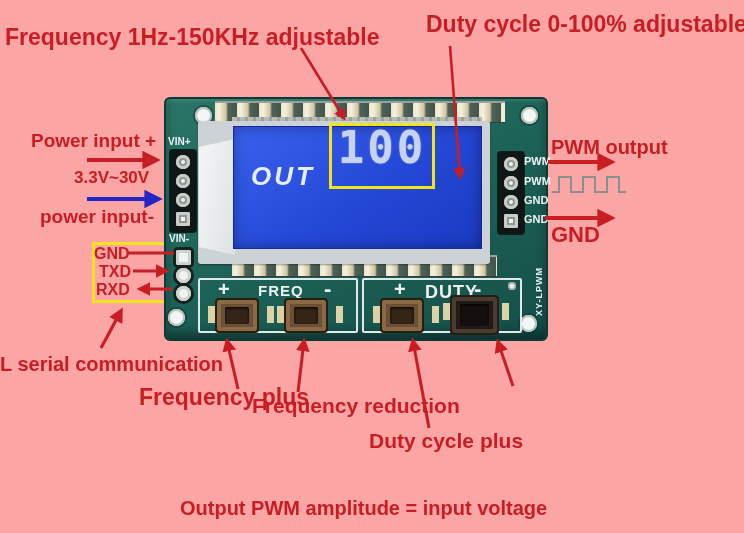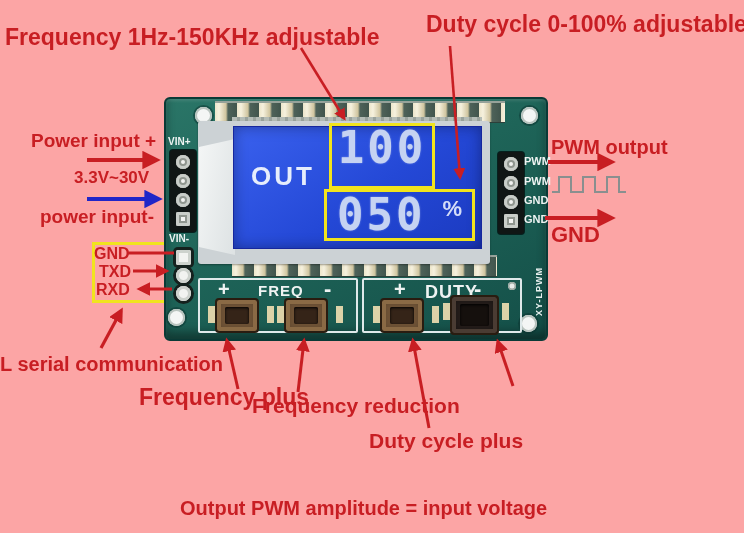--- a/index.html
+++ b/index.html
@@ -31,21 +31,21 @@
     background:repeating-linear-gradient(90deg,#b4bcb6 0 5px,#9aa39d 5px 8px);}
   #lcd-frame{position:absolute;left:32px;top:22px;width:292px;height:143px;
     background:#ccd2d5;border-radius:3px;box-shadow:0 1px 2px rgba(0,0,0,.35);}
   #lcd-flap{position:absolute;left:33px;top:40px;width:36px;height:116px;
     background:linear-gradient(100deg,#f4f6f6,#dde2e3);
     clip-path:polygon(0 7%,100% 0,100% 100%,0 93%);}
   #lcd-screen{position:absolute;left:67px;top:27px;width:247px;height:121px;
     background:linear-gradient(145deg,#3a61ee 0%,#2448d6 55%,#1b3ac0 100%);
     border:1px solid #16279e;box-shadow:inset 0 0 14px rgba(0,0,20,.35);}
   #lcd-out{position:absolute;left:85px;top:62px;color:#e6edfc;font-weight:bold;
-    font-size:26px;letter-spacing:3px;}
+    font-size:26px;letter-spacing:3px;font-style:italic;}
   .seg{font-family:"DejaVu Sans Mono",monospace;font-weight:bold;color:#c6d3f2;
     font-size:44px;line-height:1;letter-spacing:3px;text-shadow:0 0 2px rgba(230,240,255,.45);}
   .ybox{position:absolute;border:3px solid #f2e41c;box-sizing:border-box;}
   #ybox-freq{left:163px;top:24px;width:106px;height:66px;display:flex;justify-content:center;}
   #ybox-duty{left:158px;top:90px;width:151px;height:52px;display:flex;align-items:center;}
   #ybox-duty .seg{margin-left:10px;}
   #percent{position:absolute;right:10px;top:4px;color:#d4ddf8;font-weight:bold;font-size:22px;}
 
   .pinheader{position:absolute;width:26px;background:#101615;border-radius:3px;
     box-shadow:0 0 0 1px #05211e;}
@@ -115,24 +115,20 @@
     <div class="zebra" style="left:66px;top:18px;width:250px;"></div>
     <div class="caps" style="left:66px;top:156px;width:265px;"></div>
 
     <div id="lcd-frame"></div>
     <div id="lcd-flap"></div>
     <div id="lcd-screen"></div>
     <div id="lcd-out">OUT</div>
     <div class="ybox" id="ybox-freq">
       <span class="seg">100</span>
     </div>
-    <div class="ybox" id="ybox-duty">
-      <span class="seg">050</span>
-      <span id="percent">%</span>
-    </div>
 
     <div class="silk" style="left:2px;top:37px;font-size:10px;">VIN+</div>
     <div class="pinheader" style="left:4px;top:51px;height:82px;">
       <div class="pad" style="top:5px;"></div>
       <div class="pad" style="top:24px;"></div>
       <div class="pad" style="top:43px;"></div>
       <div class="pad square" style="top:62px;"></div>
     </div>
     <div class="silk" style="left:3px;top:134px;font-size:10px;">VIN-</div>
 

